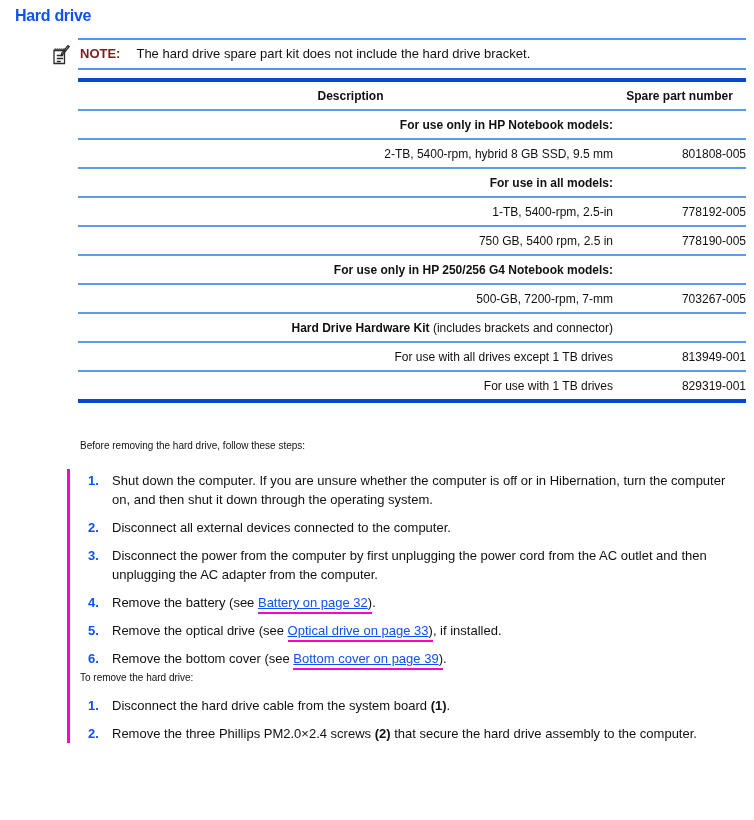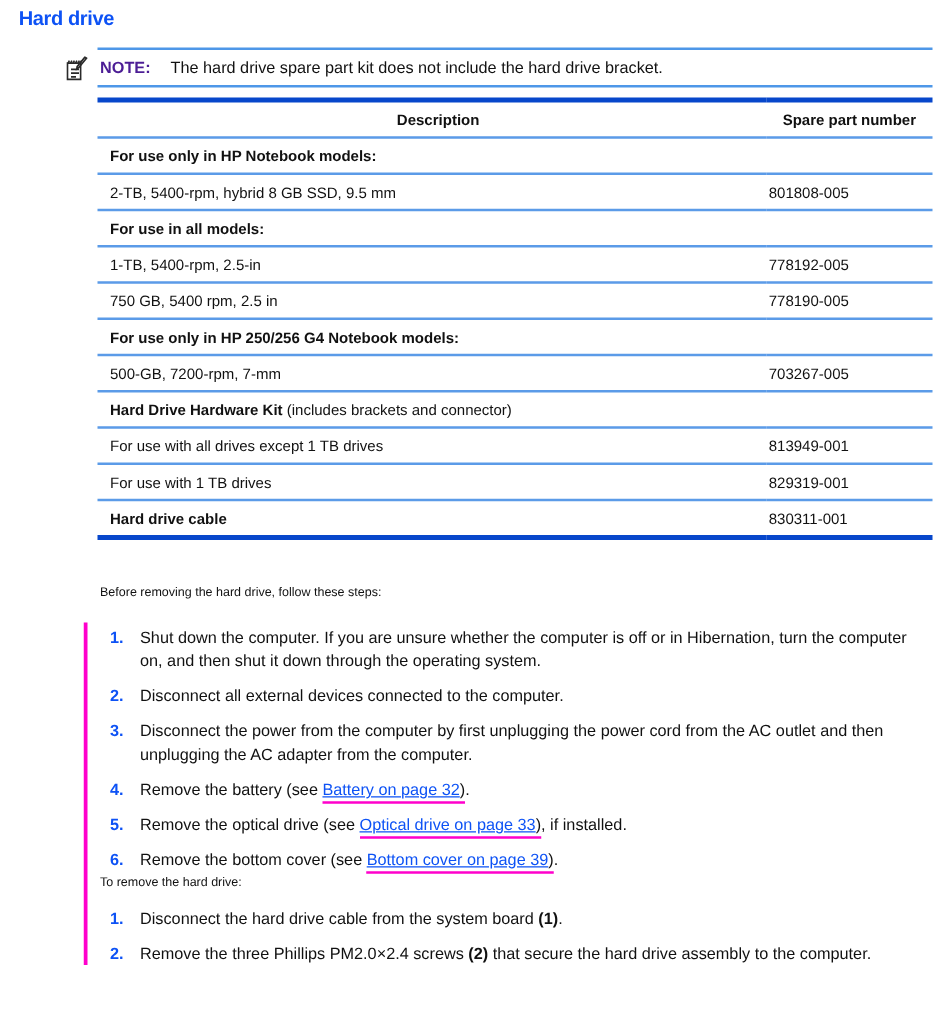--- a/index.html
+++ b/index.html
@@ -24,21 +24,21 @@
 
   
   .note-wrap { position: relative; margin: 13px 8px 0 78px; }
   .note-icon { position: absolute; left: -26px; top: 7px; width: 19px; height: 21px; }
   .note-box {
     border-top: 2px solid #4e97e8;
     border-bottom: 2px solid #4e97e8;
     padding: 6px 2px 7px 2px;
     font-size: 13px;
   }
-  .note-label { color: #4c1d95; font-weight: bold; margin-right: 16px; }
+  .note-label { color: #7f1d1d; font-weight: bold; margin-right: 16px; }
 
   
   .table-wrap { margin: 8px 8px 0 78px; }
   table {
     width: 668px;
     border-collapse: collapse;
     table-layout: fixed;
     font-size: 12px;
     border-bottom: 4px solid #0747cb;
   }
@@ -49,20 +49,21 @@
     border-bottom: 2px solid #5b9be8;
     text-align: center;
     font-weight: bold;
     padding: 7px 0 6px 10px;
   }
   thead th.part-col { padding-left: 0; }
   tbody td {
     border-bottom: 2px solid #5b9be8;
     padding: 7px 0 6px 10px;
     vertical-align: middle;
+    text-align: right;
   }
   tbody tr:last-child td { border-bottom: none; }
   tbody td.part-cell { padding-left: 2px; }
   .b { font-weight: bold; }
 
   
   .para { font-size: 10px; line-height: 19px; }
   .before-para { margin: 33px 8px 14px 80px; }
   .change-block {
     margin: 0 8px 0 67px;
@@ -158,24 +159,20 @@
       <td class="part-cell"></td>
     </tr>
           <tr>
       <td><span class="b"></span><span>For use with all drives except 1 TB drives</span></td>
       <td class="part-cell">813949-001</td>
     </tr>
           <tr>
       <td><span class="b"></span><span>For use with 1 TB drives</span></td>
       <td class="part-cell">829319-001</td>
     </tr>
-          <tr>
-      <td><span class="b">Hard drive cable</span><span></span></td>
-      <td class="part-cell">830311-001</td>
-    </tr>
         </tbody>
     </table>
   </div>
 
   <p class="para before-para">Before removing the hard drive, follow these steps:</p>
 
   <div class="change-block">
     <ol class="steps">
       <li>
         <span class="num">1.</span>

